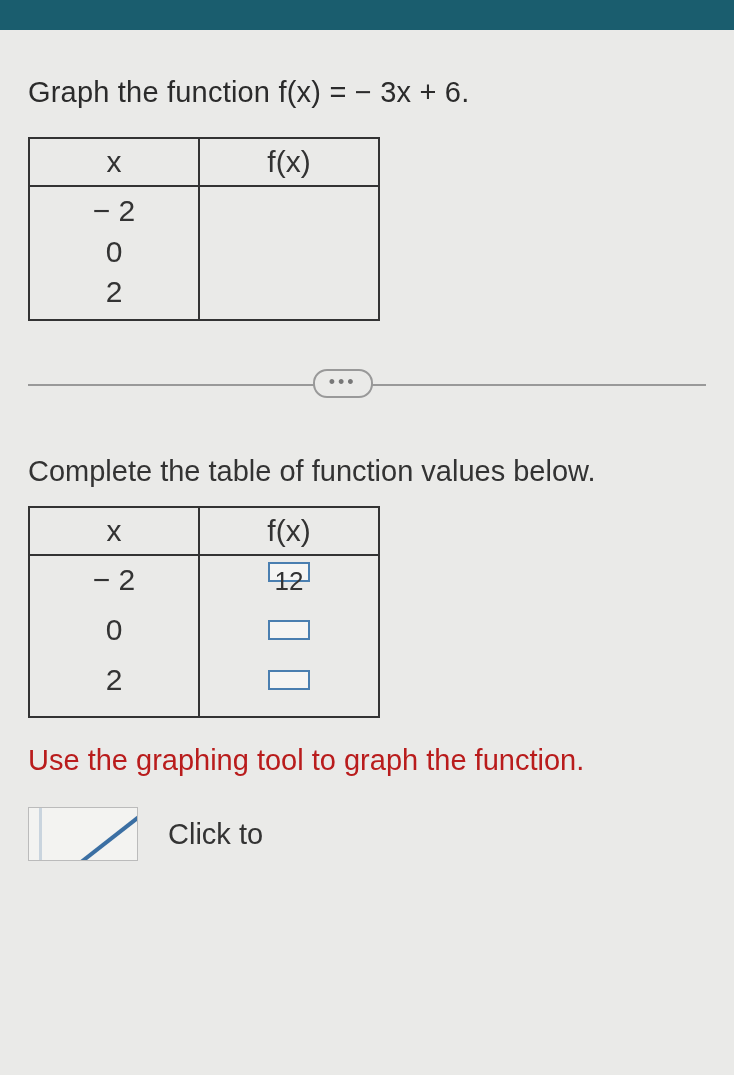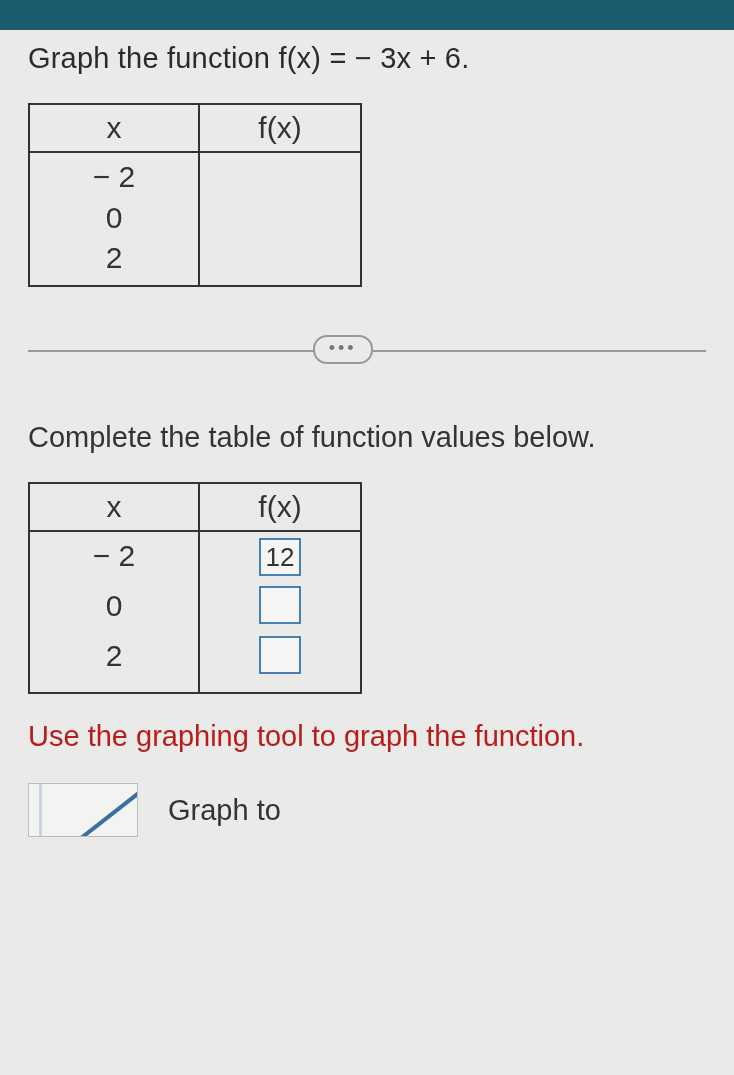--- a/index.html
+++ b/index.html
@@ -11,21 +11,21 @@
     font-family: Arial, Helvetica, sans-serif;
     background: #e8e8e6;
     overflow: hidden;
   }
   .top-bar {
     height: 30px;
     background: #1a5d6e;
     width: 100%;
   }
   .content {
-    padding: 12px 28px 0 28px;
+    padding: 46px 28px 0 28px;
     background: #eaeae8;
     height: calc(100% - 30px);
     color: #333;
   }
   .prompt {
     font-size: 29px;
     color: #2b2b2b;
     margin-bottom: 28px;
     letter-spacing: 0.2px;
   }
@@ -37,21 +37,21 @@
     border: 2px solid #333;
     font-size: 30px;
     color: #333;
     text-align: center;
     font-weight: normal;
   }
   table.fn-table th {
     padding: 6px 0;
   }
   .col-x { width: 170px; }
-  .col-fx { width: 162px; }
+  .col-fx { width: 180px; }
   .stack-cell {
     padding: 4px 0 6px 0;
   }
   .stack-cell div {
     line-height: 1.35;
   }
   .divider-wrap {
     position: relative;
     margin: 48px 0 54px 0;
     height: 30px;
@@ -70,28 +70,28 @@
     border: 2px solid #999;
     border-radius: 14px;
     padding: 1px 14px 3px 14px;
     color: #777;
     font-size: 18px;
     letter-spacing: 3px;
   }
   .instruction {
     font-size: 29px;
     color: #333;
-    margin-bottom: 26px;
+    margin-bottom: 16px;
     line-height: 1.3;
   }
   .input-box {
     display: inline-block;
     border: 2px solid #4a7fb0;
     min-width: 42px;
-    height: 38px;
+    height: 20px;
     line-height: 34px;
     font-size: 26px;
     color: #333;
     background: #f5f5f3;
     padding: 0 4px;
     text-align: center;
   }
   
   .dr { height: 50px; }
   .graph-hint {
@@ -200,17 +200,17 @@
   </tbody>
     </table>
 
   <div class="graph-hint">Use the graphing tool to graph the function.</div>
 
   <div class="enlarge-row">
     <div class="graph-thumb">
       <div class="line"></div>
     </div>
     <div class="enlarge-text">
-      <div>Graph to</div>
+      <div>Click to</div>
     </div>
   </div>
 
 </div>
 
 </body></html>

